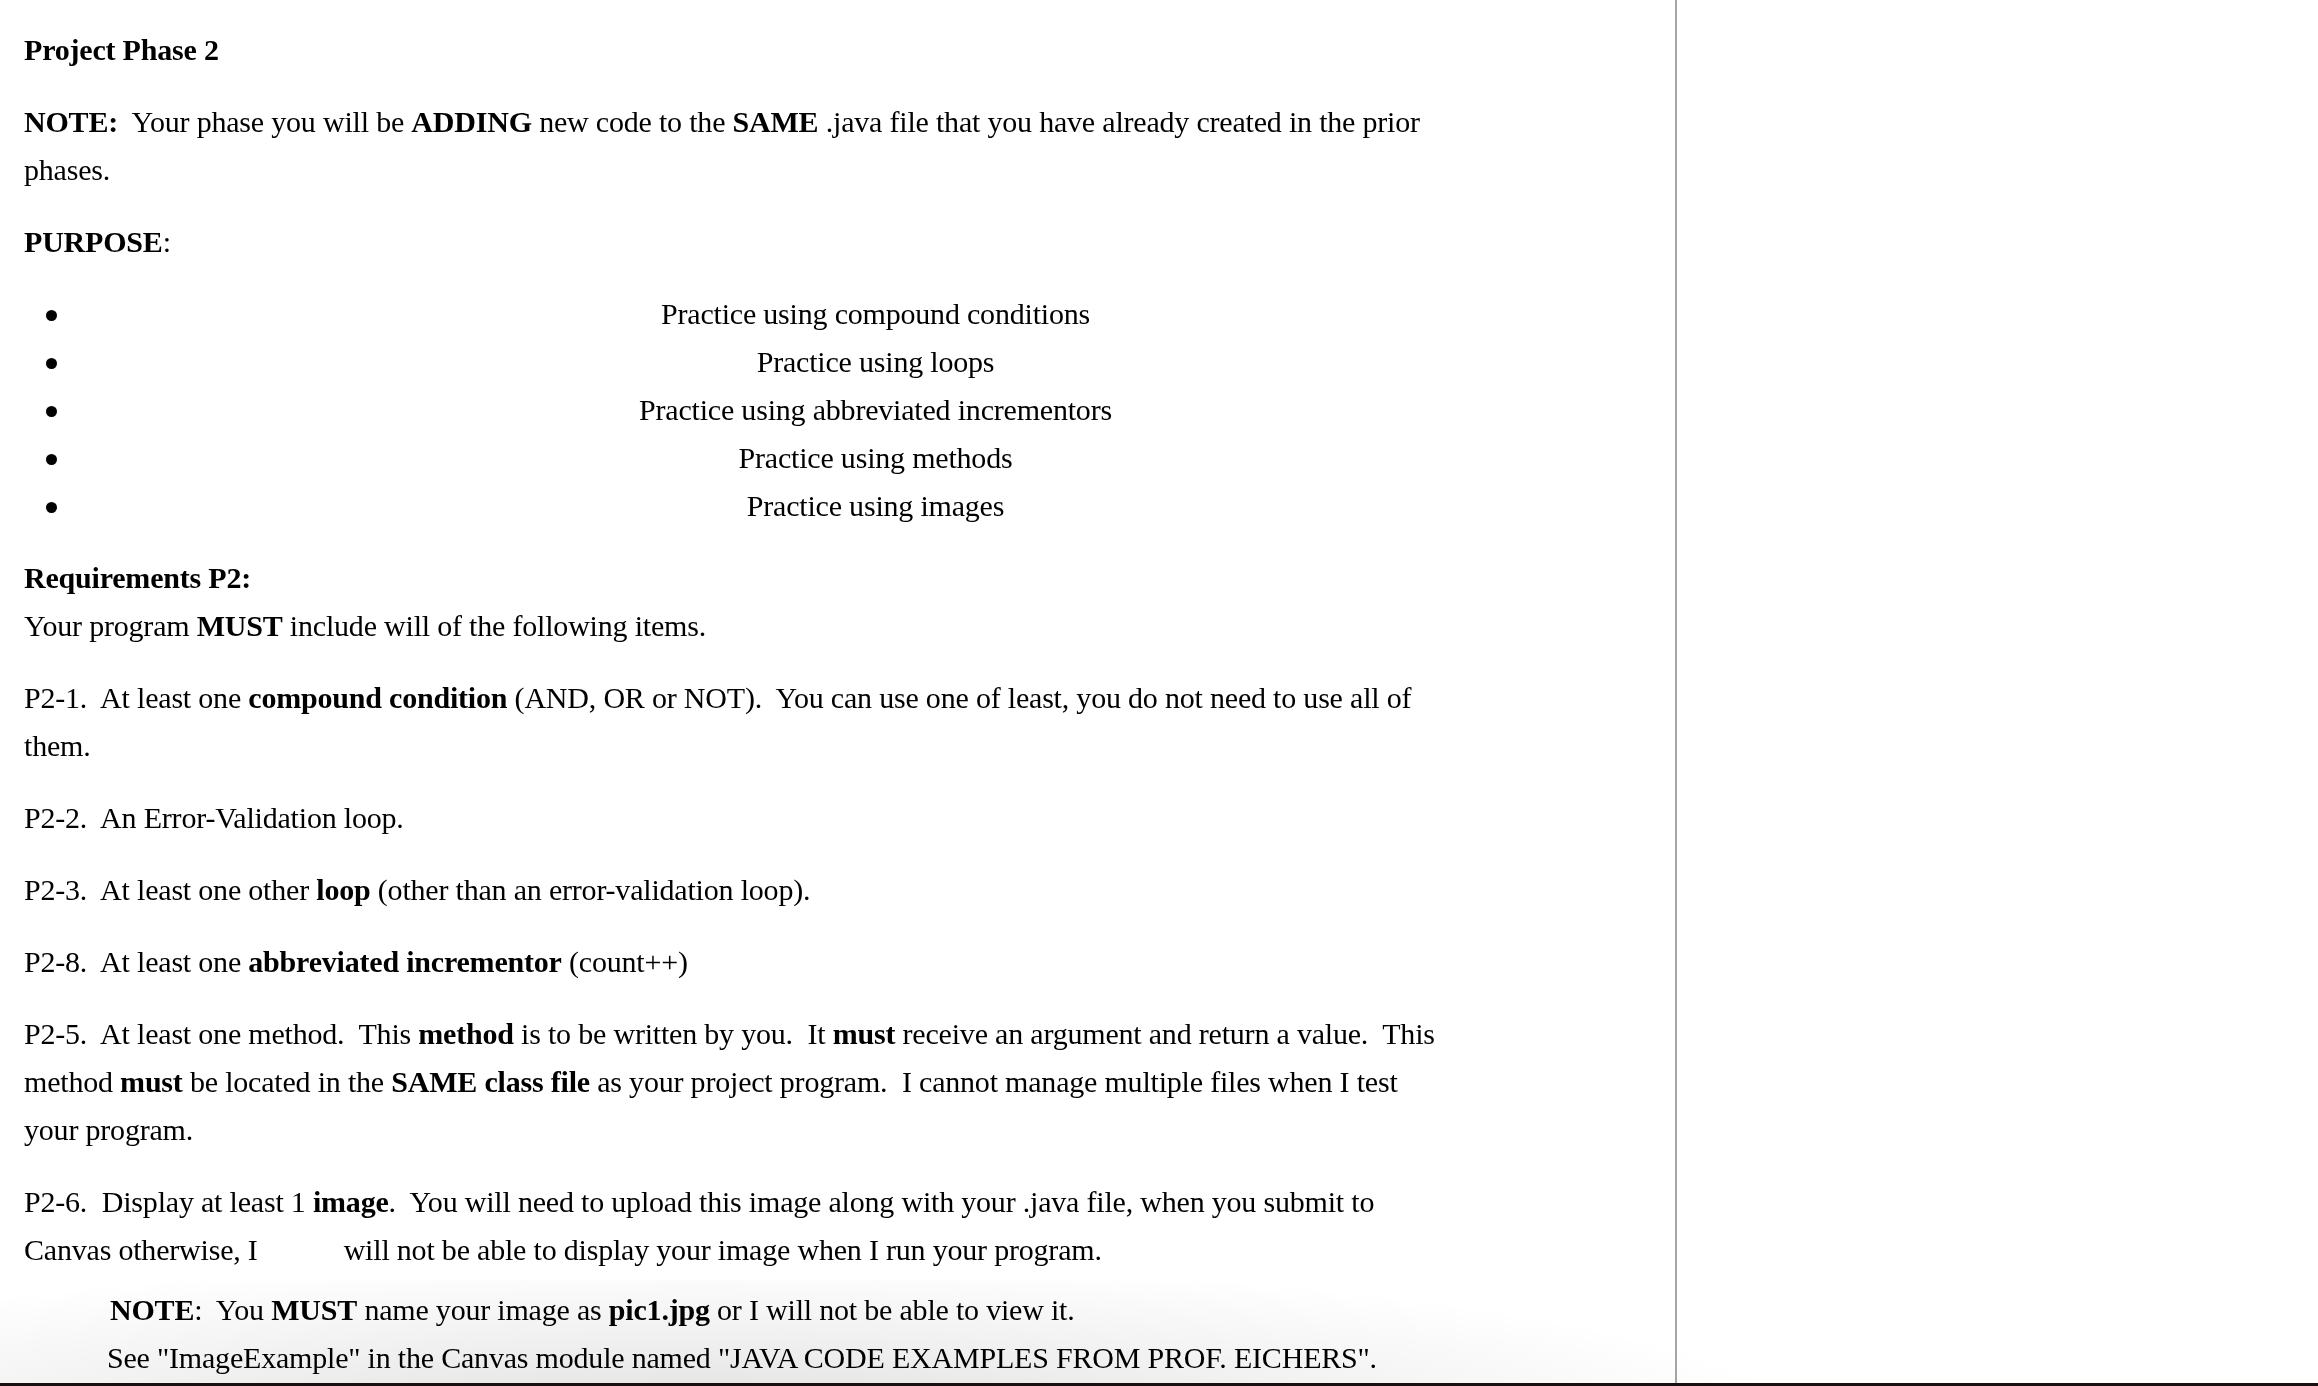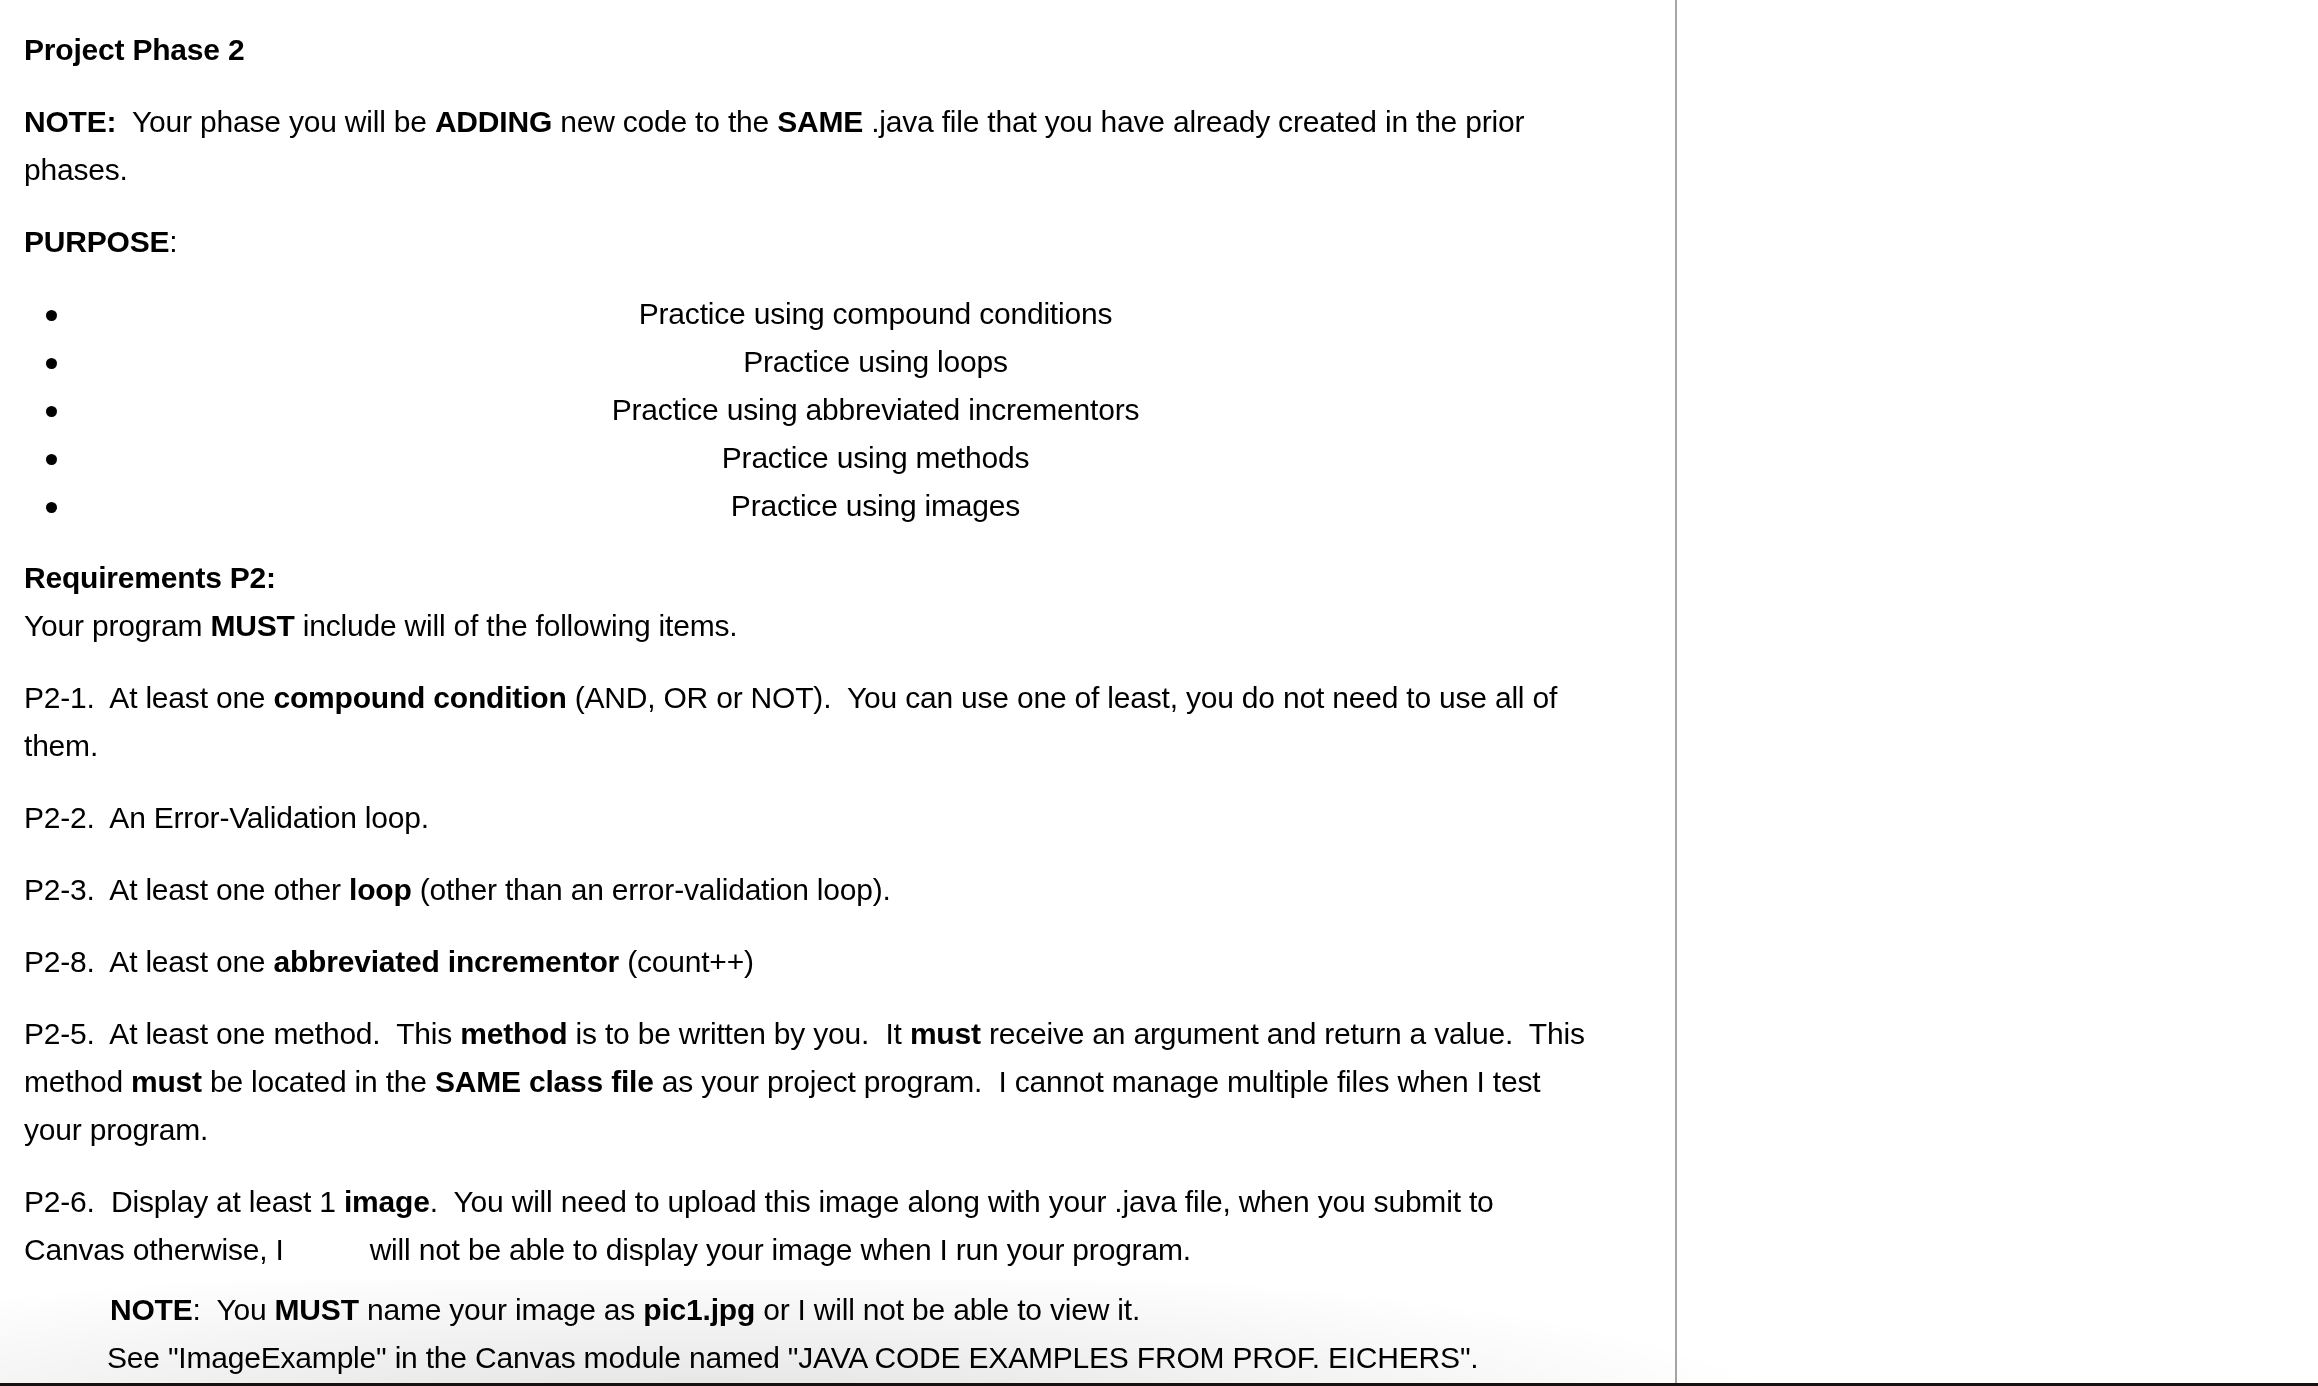--- a/index.html
+++ b/index.html
@@ -20,20 +20,21 @@
       left: 0;
       top: 0;
       width: 1677px;
       height: 1383px;
       box-sizing: border-box;
       padding: 26px 0 0 24px;
       border-right: 2px solid #a6a6a6;
       font-size: 30px;
       line-height: 48px;
       letter-spacing: -0.2px;
+      font-family: Liberation Serif, serif;
     }
     .content p {
       margin: 0 0 24px 0;
       white-space: nowrap;
     }
     .content b { font-weight: bold; }
     .title { font-weight: bold; }
     ul.purpose {
       margin: 0 0 24px 0;
       padding: 0 0 0 52px;

